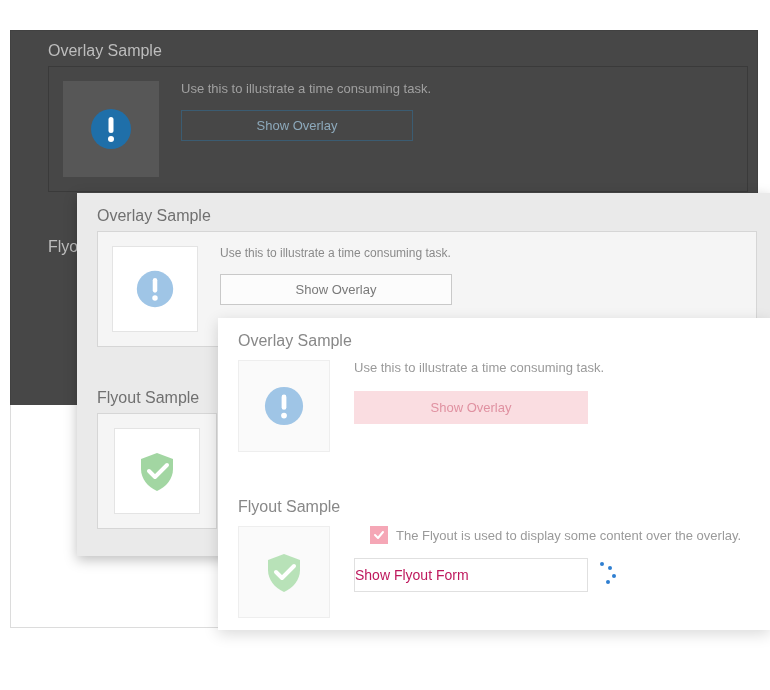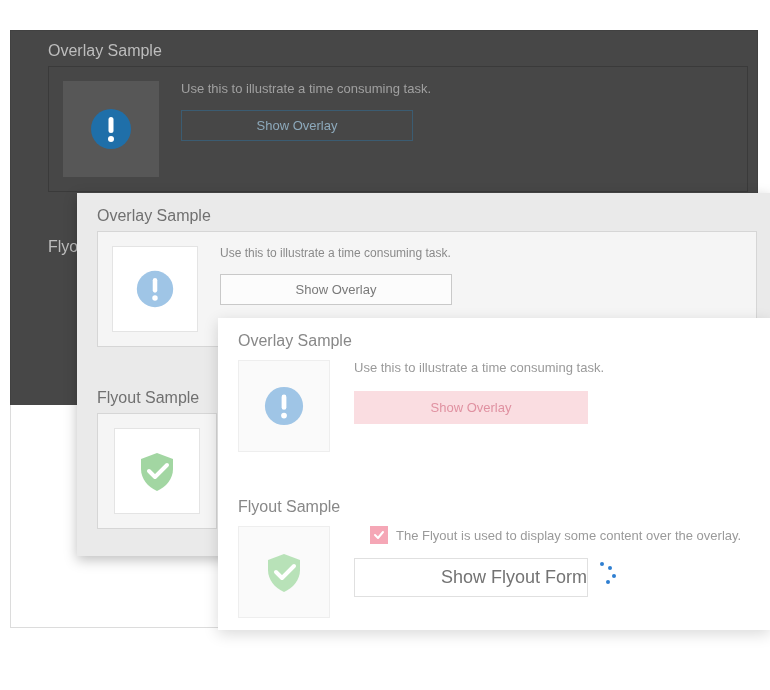--- a/index.html
+++ b/index.html
@@ -182,23 +182,23 @@
     width:18px; height:18px;
     background:#f5a7b6;
     display:inline-flex; align-items:center; justify-content:center;
     color:#fff;
     font-size:13px;
   }
   .white-panel .btn-outline {
     display:inline-block;
     border:1px solid #e0e0e0;
     background:#fff;
-    color:#737373;
-    font-size:18px;
-    text-align:right;
+    color:#be185d;
+    font-size:14px;
+    text-align:left;
     padding:8px 0;
     width:234px;
   }
 
   
   .dots {
     position:absolute;
     left:596px; top:560px;
     width:24px; height:24px;
   }

